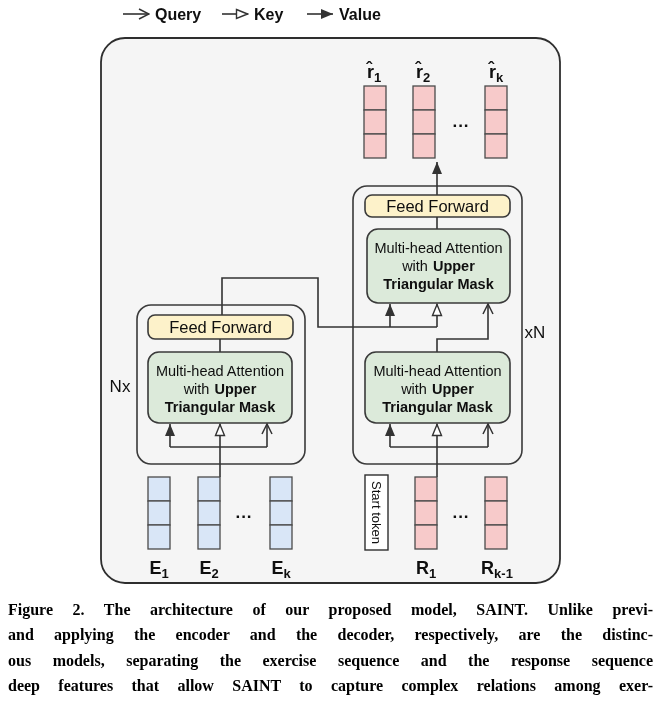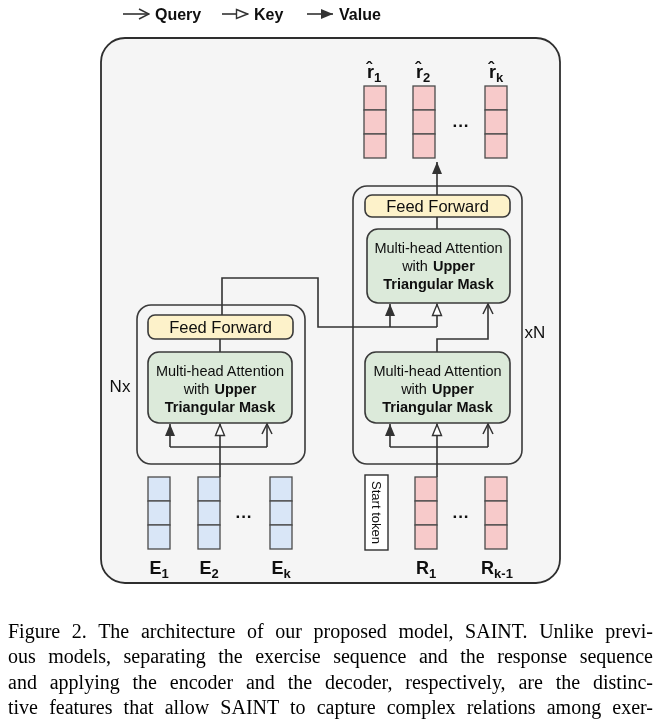--- a/index.html
+++ b/index.html
@@ -25,22 +25,22 @@
   .t-attn   { font-size:14.5px; }
   .t-b      { font-weight:bold; }
   .t-lab    { font-size:18px; font-weight:bold; }
   .t-sub    { font-size:13px; font-weight:bold; }
   .t-rep    { font-size:17px; }
   .t-start  { font-size:13px; }
   .t-dots   { font-size:17px; font-weight:bold; letter-spacing:1px; }
 
   
   .caption { position:absolute; left:0; top:597px; width:645px; padding:0 8px;
-             font-family:"Liberation Serif", serif; font-weight:normal;
-             font-size:20px; line-height:25.4px; color:#000;margin-top:22px; }
+             font-family:"Liberation Serif", serif; font-weight:bold;
+             font-size:16px; line-height:25.4px; color:#000; }
   .cap-line { text-align:justify; text-align-last:justify; white-space:normal; }
   .cap-line.last { text-align-last:left; }
 </style>
 </head>
 <body>
 
 <div class="stage">
 <svg width="661" height="594" viewBox="0 0 661 594">
   <defs>
     <marker id="mk-value" viewBox="0 0 14 12" refX="13" refY="6" markerWidth="14" markerHeight="12" markerUnits="userSpaceOnUse" orient="auto">
@@ -184,17 +184,17 @@
       <rect class="cell f-pink" x="485" y="501" width="22" height="24"></rect>
       <rect class="cell f-pink" x="485" y="525" width="22" height="24"></rect>
     </g>
     <text class="t-lab" x="426" y="574" text-anchor="middle"><tspan>R</tspan><tspan class="t-sub" dy="4">1</tspan></text>
     <text class="t-lab" x="497" y="574" text-anchor="middle"><tspan>R</tspan><tspan class="t-sub" dy="4">k-1</tspan></text>
   </g>
 </svg>
 
 <div class="caption">
   <div class="cap-line">Figure 2. The architecture of our proposed model, SAINT. Unlike previ-</div>
+  <div class="cap-line">and applying the encoder and the decoder, respectively, are the distinc-</div>
   <div class="cap-line">ous models, separating the exercise sequence and the response sequence</div>
-  <div class="cap-line">and applying the encoder and the decoder, respectively, are the distinc-</div>
-  <div class="cap-line">tive features that allow SAINT to capture complex relations among exer-</div>
+  <div class="cap-line">deep features that allow SAINT to capture complex relations among exer-</div>
 </div>
 </div>
 
 </body></html>

